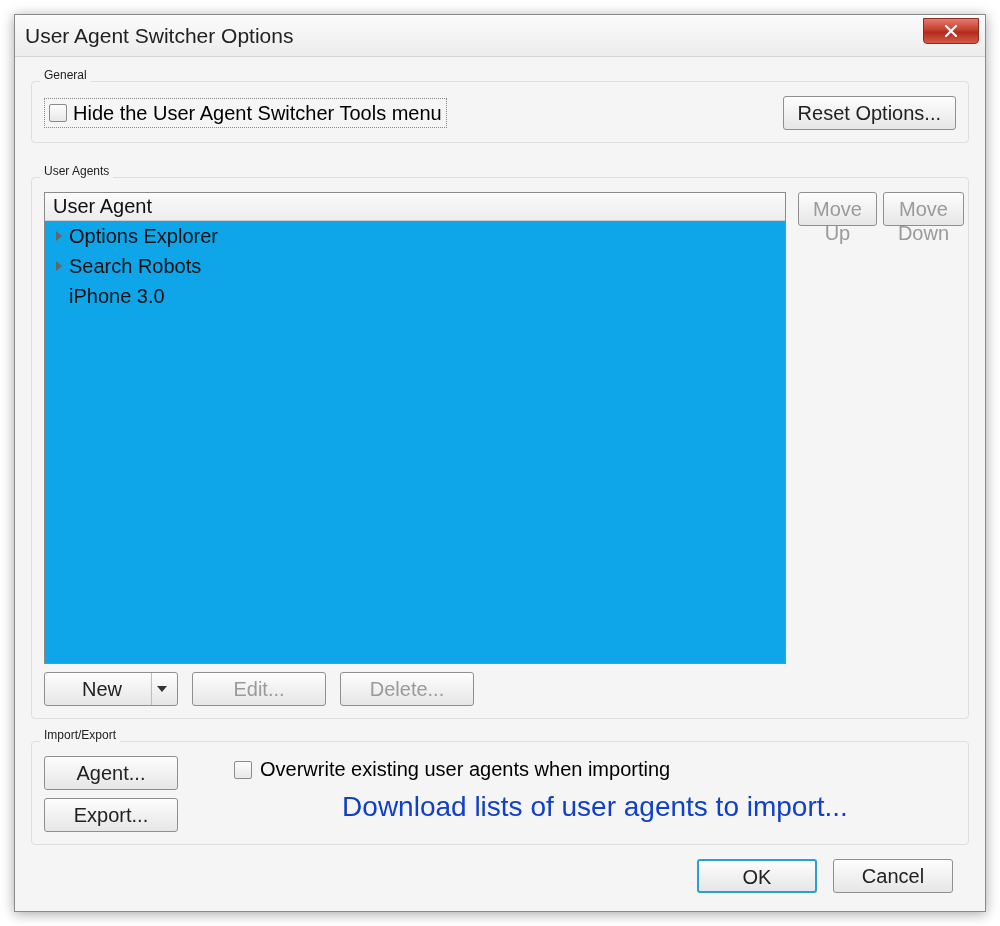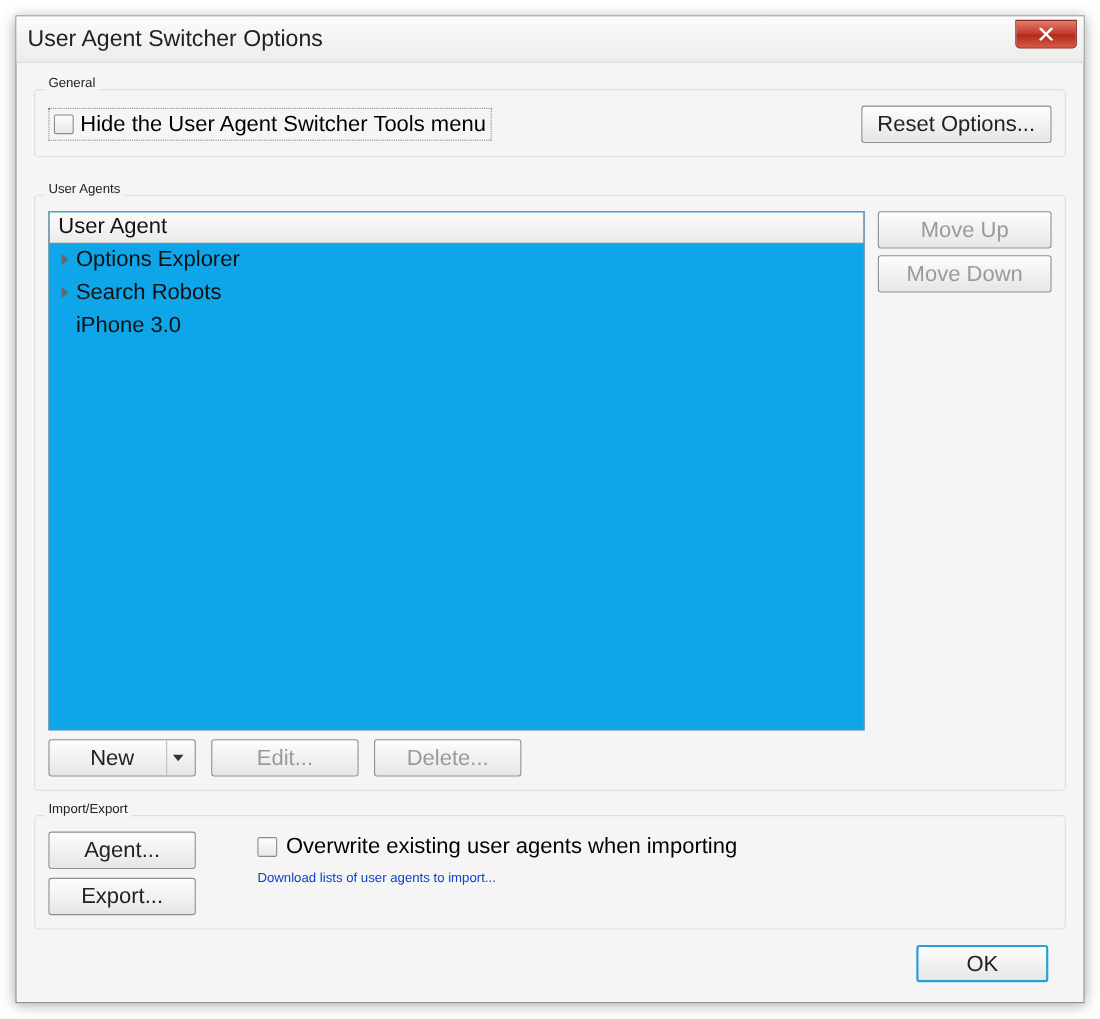--- a/index.html
+++ b/index.html
@@ -160,21 +160,21 @@
     display: inline-flex;
     align-items: center;
     justify-content: center;
     color: #555;
   }
   .expander svg { display:block; }
   .no-expander { width: 16px; display:inline-block; }
   .ua-side {
     width: 158px;
     display: flex;
-    flex-direction: column;
+    flex-direction: row;
     gap: 6px;
   }
   .ua-side .btn { width: 100%; text-align: center; }
   .ua-bottom {
     margin-top: 8px;
     display: flex;
     gap: 14px;
   }
   .btn.split {
     position: relative;
@@ -213,23 +213,23 @@
     padding-left: 40px;
   }
   .ie-check-row {
     display: flex;
     align-items: center;
     gap: 8px;
     padding-top: 2px;
   }
   .linktext {
     color: #1040c8;
-    text-align: left;
+    text-align: center;
     cursor: pointer;
-    font-size: 12px;
+    font-size: 28px;
   }
   .footer {
     display: flex;
     justify-content: flex-end;
     gap: 16px;
     padding: 14px 16px 6px 16px;
   }
   .footer .btn { width: 120px; text-align: center; }
 </style>
 </head>
@@ -317,16 +317,17 @@
             <span class="native-check"></span>
             <span>Overwrite existing user agents when importing</span>
           </label>
           <span class="linktext">Download lists of user agents to import...</span>
         </div>
       </div>
     </div>
 
     <div class="footer">
       <button class="btn primary">OK</button>
+      <button class="btn">Cancel</button>
     </div>
 
   </div>
 </div>
 
 </body></html>

